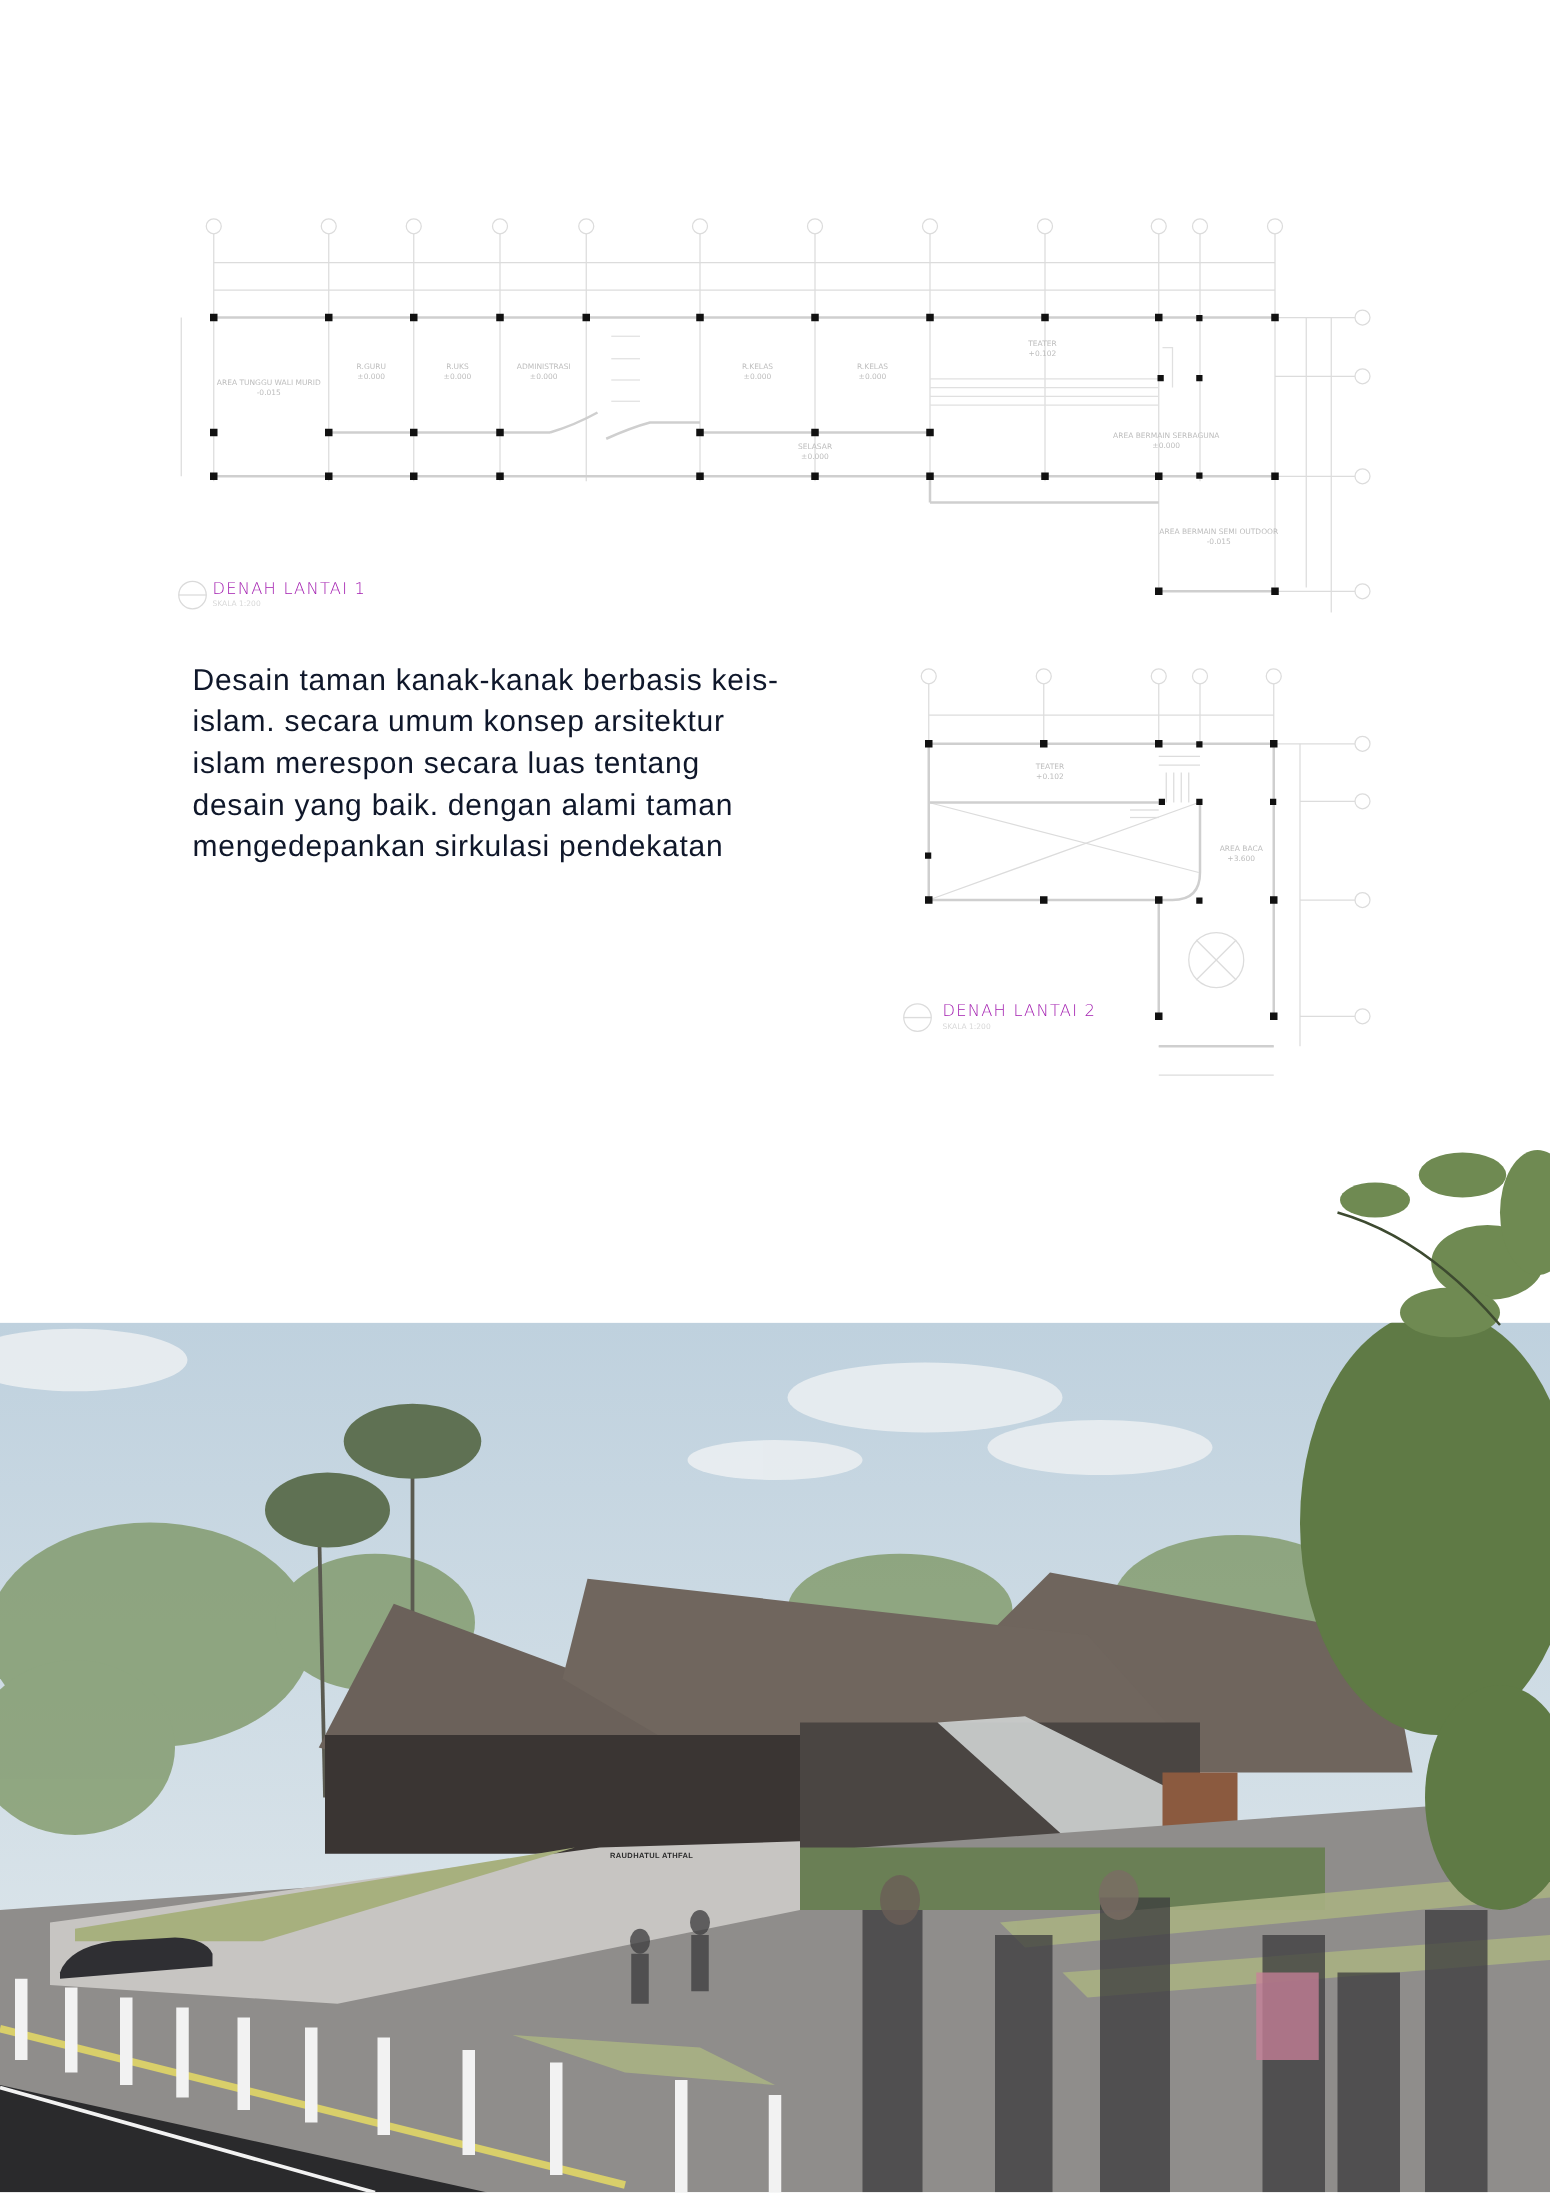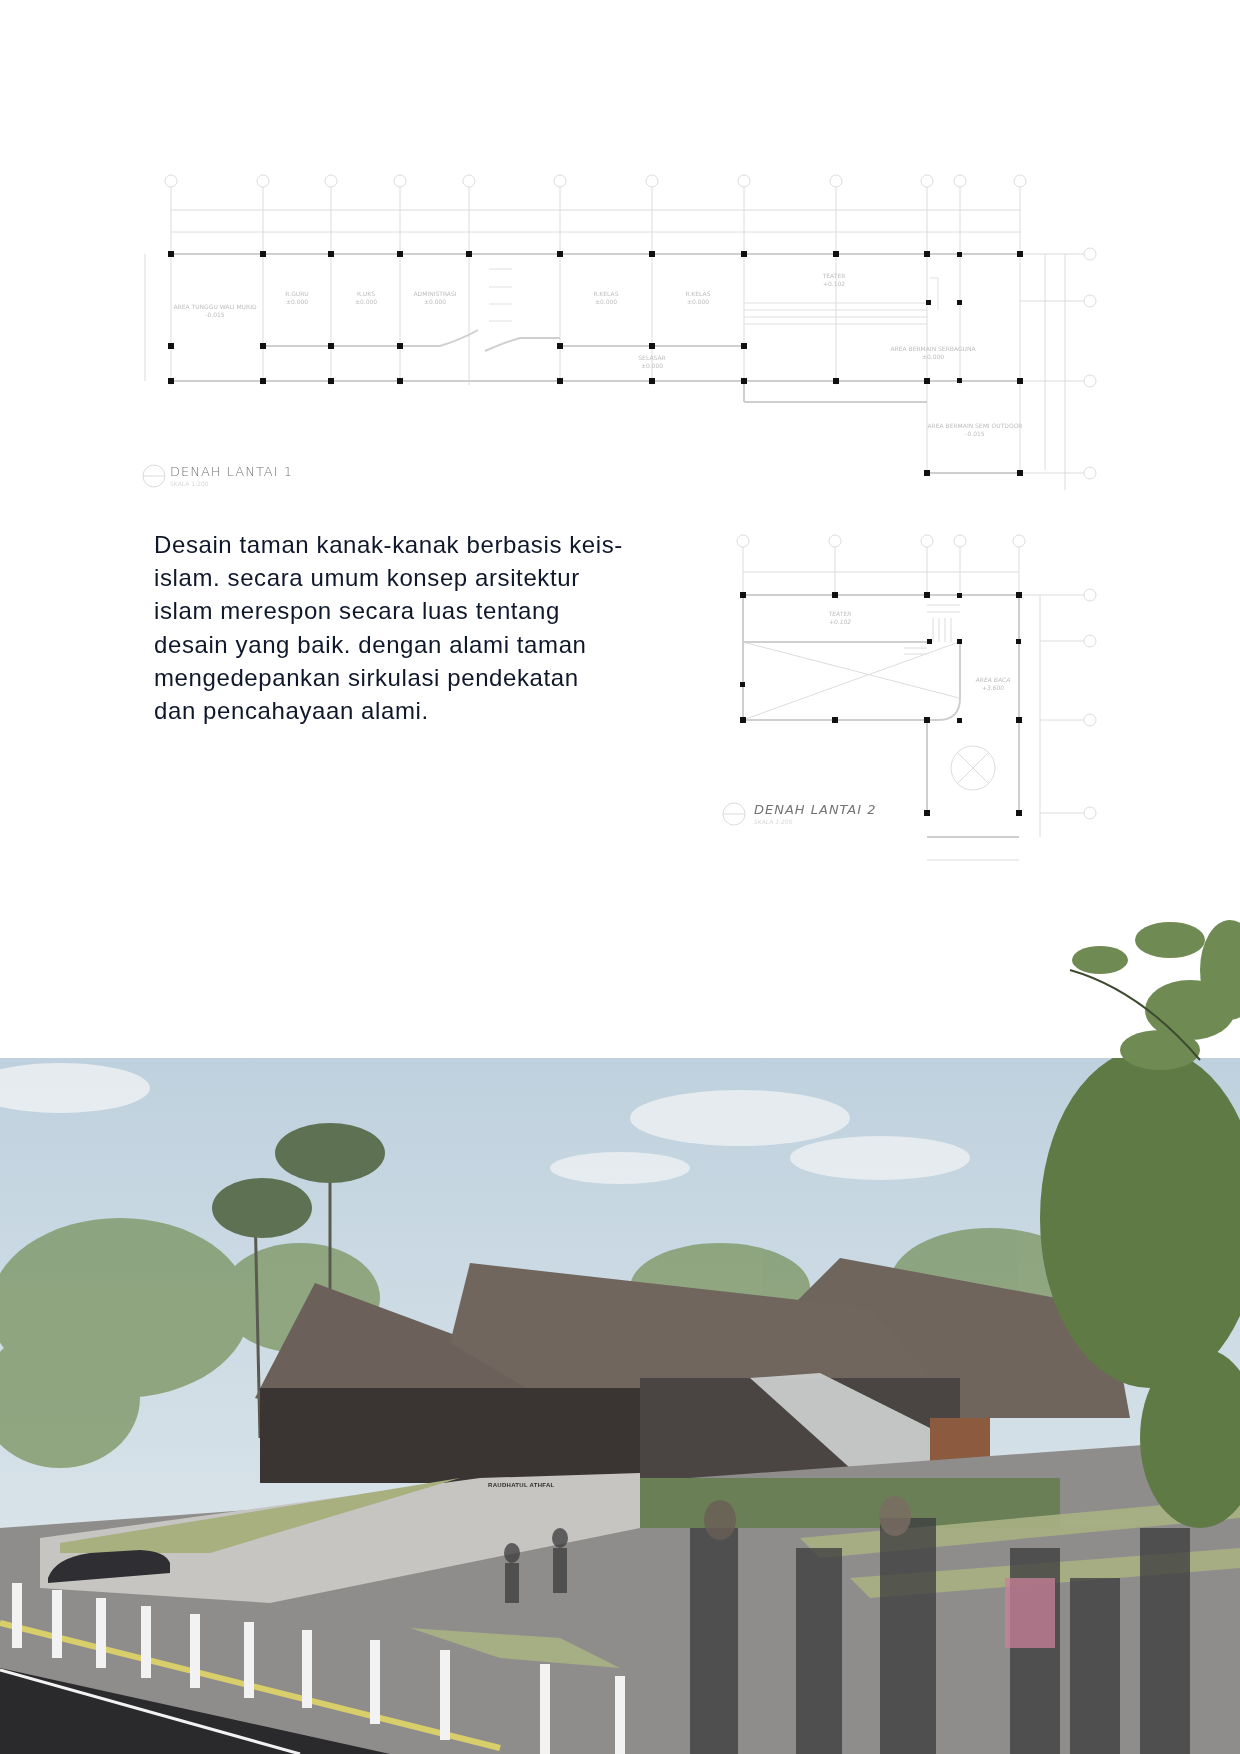--- a/index.html
+++ b/index.html
@@ -1,20 +1,20 @@
 <!DOCTYPE html>
 <html><head>
 <meta charset="utf-8">
 <style>
   html, body { margin:0; padding:0; }
   body { width:1240px; height:1754px; background:#ffffff; position:relative; overflow:hidden;
          font-family:"Liberation Sans", sans-serif; }
   .plan { position:absolute; }
   .plan svg { display:block; }
-  .plan-title { position:absolute; font-family:"DejaVu Sans", sans-serif; font-weight:200; color:#737373; letter-spacing:1px; }
+  .plan-title { position:absolute; font-family:"DejaVu Sans", sans-serif; font-weight:200; color:#a21caf; letter-spacing:1px; }
   .plan-scale { position:absolute; font-size:6px; color:#d8d8d8; font-family:"DejaVu Sans", sans-serif; }
   .room-label { position:absolute; font-size:6px; line-height:8px; color:#bdbdbd; text-align:center; transform:translateX(-50%); font-family:"DejaVu Sans", sans-serif; white-space:nowrap; }
   .desc { position:absolute; left:154px; top:528px; width:520px; font-family:"Liberation Sans", sans-serif;
           font-size:24px; line-height:33.2px; color:#0f172a; letter-spacing:0.6px; }
   .desc p { margin:0; }
   .render { position:absolute; left:0; top:1058px; width:1240px; height:696px; overflow:hidden; }
   .render svg { display:block; }
   .tree-overhang { position:absolute; left:1040px; top:900px; width:200px; height:170px; }
   .sign { position:absolute; left:488px; top:1482px; font-size:6px; font-weight:bold; color:#2b2b2b; letter-spacing:0.3px; }
 </style>
@@ -147,24 +147,23 @@
   <div class="plan-title" style="left:30px; top:294px; font-size:13px;">DENAH LANTAI 1</div>
   <div class="plan-scale" style="left:30px; top:310px;">SKALA 1:200</div>
 </div>
 
 <div class="desc">
   <p>Desain taman kanak-kanak berbasis keis-</p>
   <p>islam. secara umum konsep arsitektur</p>
   <p>islam merespon secara luas tentang</p>
   <p>desain yang baik. dengan alami taman</p>
   <p>mengedepankan sirkulasi pendekatan</p>
-  <p>dan pencahayaan alami.</p>
 </div>
 
-<div class="plan" style="left:720px; top:530px;font-style:italic;">
+<div class="plan" style="left:720px; top:530px;">
   <svg width="400" height="340" viewBox="0 0 400 340">
     <g stroke="#dcdcdc" fill="none" stroke-width="1">
       <circle cx="23" cy="11" r="6"></circle>
         <circle cx="115" cy="11" r="6"></circle>
         <circle cx="207" cy="11" r="6"></circle>
       <circle cx="240" cy="11" r="6"></circle>
         <circle cx="299" cy="11" r="6"></circle>
       <circle cx="370" cy="65" r="6"></circle>
         <circle cx="370" cy="111" r="6"></circle>
         <circle cx="370" cy="190" r="6"></circle>

